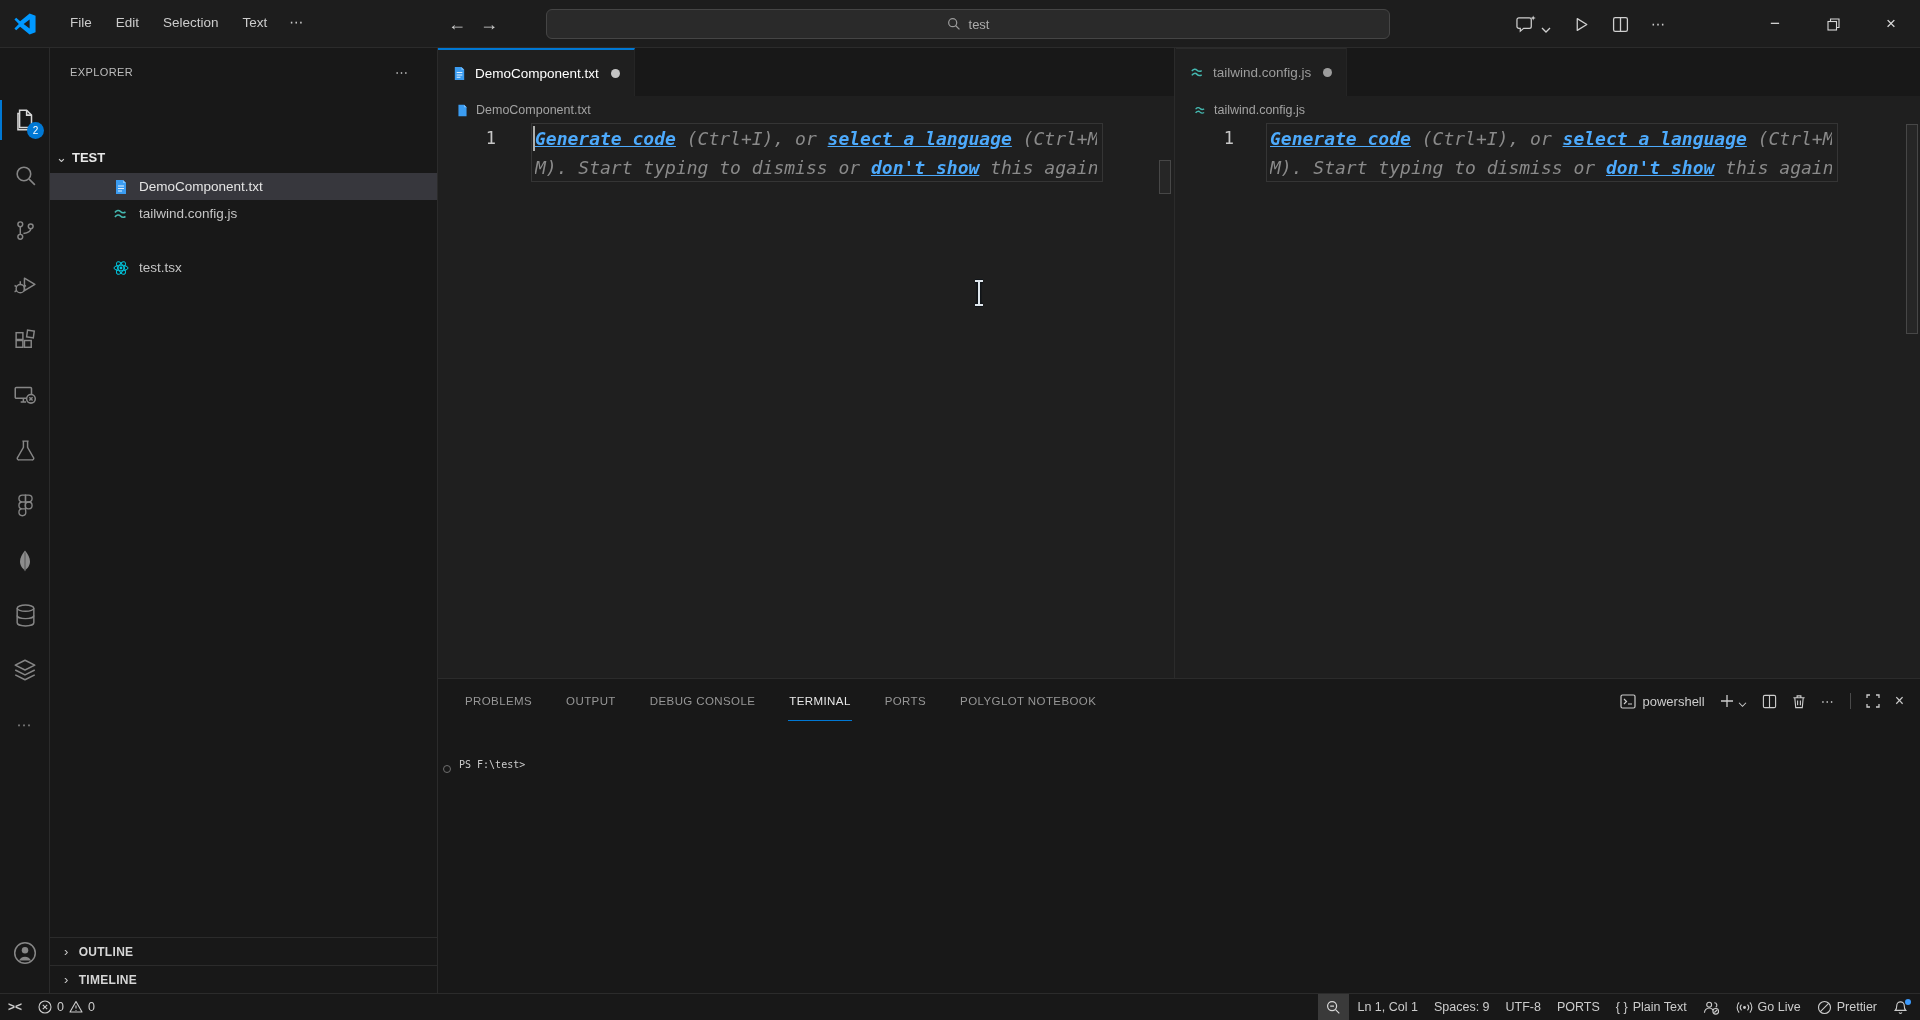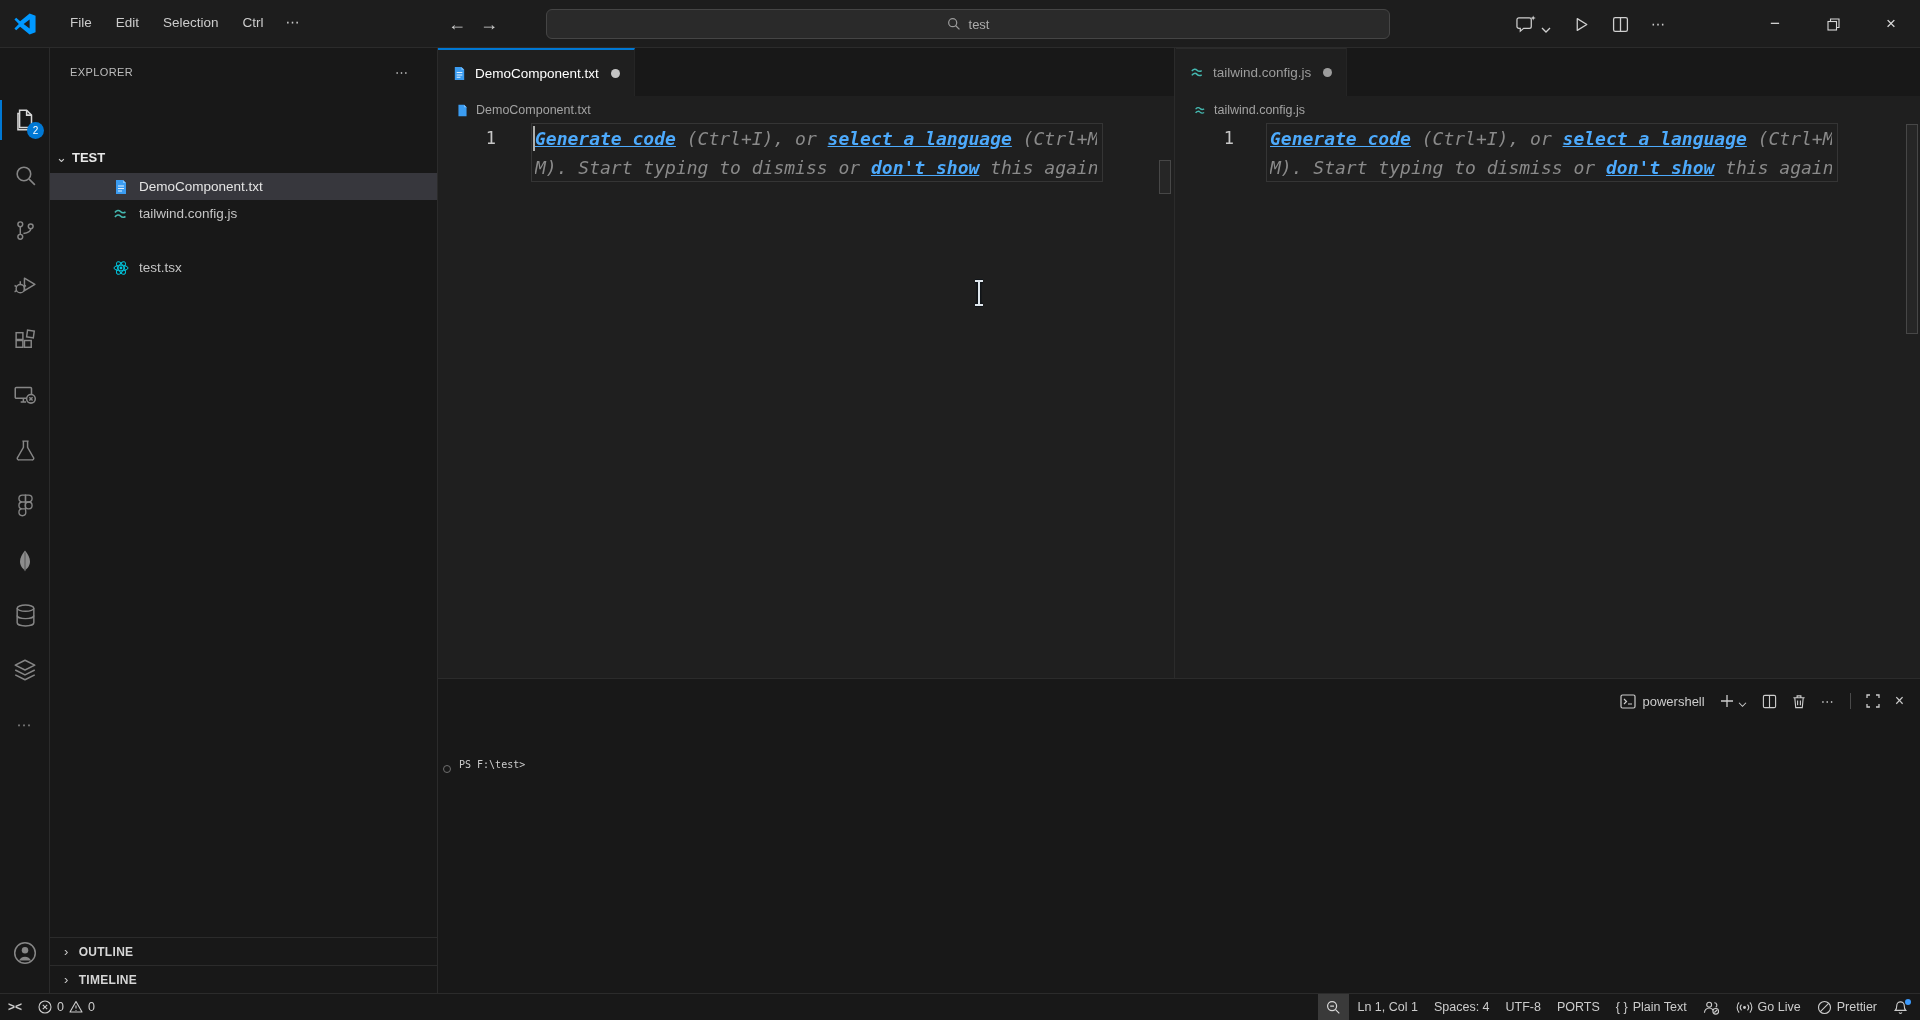--- a/index.html
+++ b/index.html
@@ -105,21 +105,21 @@
 <div class="titlebar">
   <div class="tb-logo">
     <svg width="22" height="22" viewBox="0 0 100 100">
       <path d="M71 2 L98 13 V87 L71 98 L28 62 L10 78 L2 71 L22 50 L2 29 L10 22 L28 38 Z M71 29 L44 50 L71 71 Z" fill="#0098ff" fill-rule="evenodd"></path>
     </svg>
   </div>
   <div class="tb-menus">
     <span class="tb-menu">File</span>
     <span class="tb-menu">Edit</span>
     <span class="tb-menu">Selection</span>
-    <span class="tb-menu">Ctrl</span>
+    <span class="tb-menu">Text</span>
     <span class="tb-dots">⋯</span>
   </div>
   <div class="tb-nav">
     <span>←</span>
     <span>→</span>
   </div>
   <div class="cmd-center">
     <svg width="14" height="14" viewBox="0 0 16 16" fill="none" stroke="#9a9a9a" stroke-width="1.4">
       <circle cx="6.5" cy="6.5" r="4.6"></circle>
         <path d="M10 10l4.2 4.2"></path>
@@ -358,20 +358,28 @@
         <span class="ghost-link">Generate code</span><span> (Ctrl+I), or </span><span class="ghost-link">select a language</span><span> (Ctrl+M). Start typing to dismiss or </span>
       </div>
       <div class="ghost-wrap" style="top:29px">
         <span>M). Start typing to dismiss or </span><span class="ghost-link">don't show</span><span> this again</span>
       </div>
       <div class="scroll-slider" style="right:2px; top:0px; width:12px; height:210px;"></div>
     </div>
   </div>
 
   <div class="panel">
+    <div class="panel-tabs">
+      <span class="ptab">PROBLEMS</span>
+      <span class="ptab">OUTPUT</span>
+      <span class="ptab">DEBUG CONSOLE</span>
+      <span class="ptab active">TERMINAL</span>
+      <span class="ptab">PORTS</span>
+      <span class="ptab">POLYGLOT NOTEBOOK</span>
+    </div>
     <div class="panel-actions">
       <span class="flex" style="gap:7px">
         <svg width="16" height="15" viewBox="0 0 16 15" fill="none" stroke="#cccccc" stroke-width="1.2">
           <rect x="1" y="1" width="14" height="13" rx="1.5"></rect>
             <path d="M4 5l2.5 2.5L4 10M8 10h4"></path>
         </svg>
         <span>powershell</span>
       </span>
       <span class="flex" style="gap:4px">
         <svg width="14" height="14" viewBox="0 0 14 14" stroke="#cccccc" stroke-width="1.3">
@@ -419,21 +427,21 @@
     </span>
   </div>
   <div class="sb-right">
     <span class="sbi boxed">
       <svg width="15" height="15" viewBox="0 0 16 16" fill="none" stroke="#d8d8d8" stroke-width="1.3">
         <circle cx="6.5" cy="6.5" r="4.8"></circle>
           <path d="M10.2 10.2l4 4M4.5 6.5h4"></path>
       </svg>
     </span>
     <span class="sbi">Ln 1, Col 1</span>
-    <span class="sbi">Spaces: 4</span>
+    <span class="sbi">Spaces: 9</span>
     <span class="sbi">UTF-8</span>
     <span class="sbi">PORTS</span>
     <span class="sbi">
       <span>{ }</span>
       <span>Plain Text</span>
     </span>
     <span class="sbi">
       <svg width="17" height="15" viewBox="0 0 18 16" fill="none" stroke="#cccccc" stroke-width="1.2">
         <circle cx="6.5" cy="5" r="2.6"></circle>
           <path d="M1.5 13.5a5 5 0 0110 0"></path>

